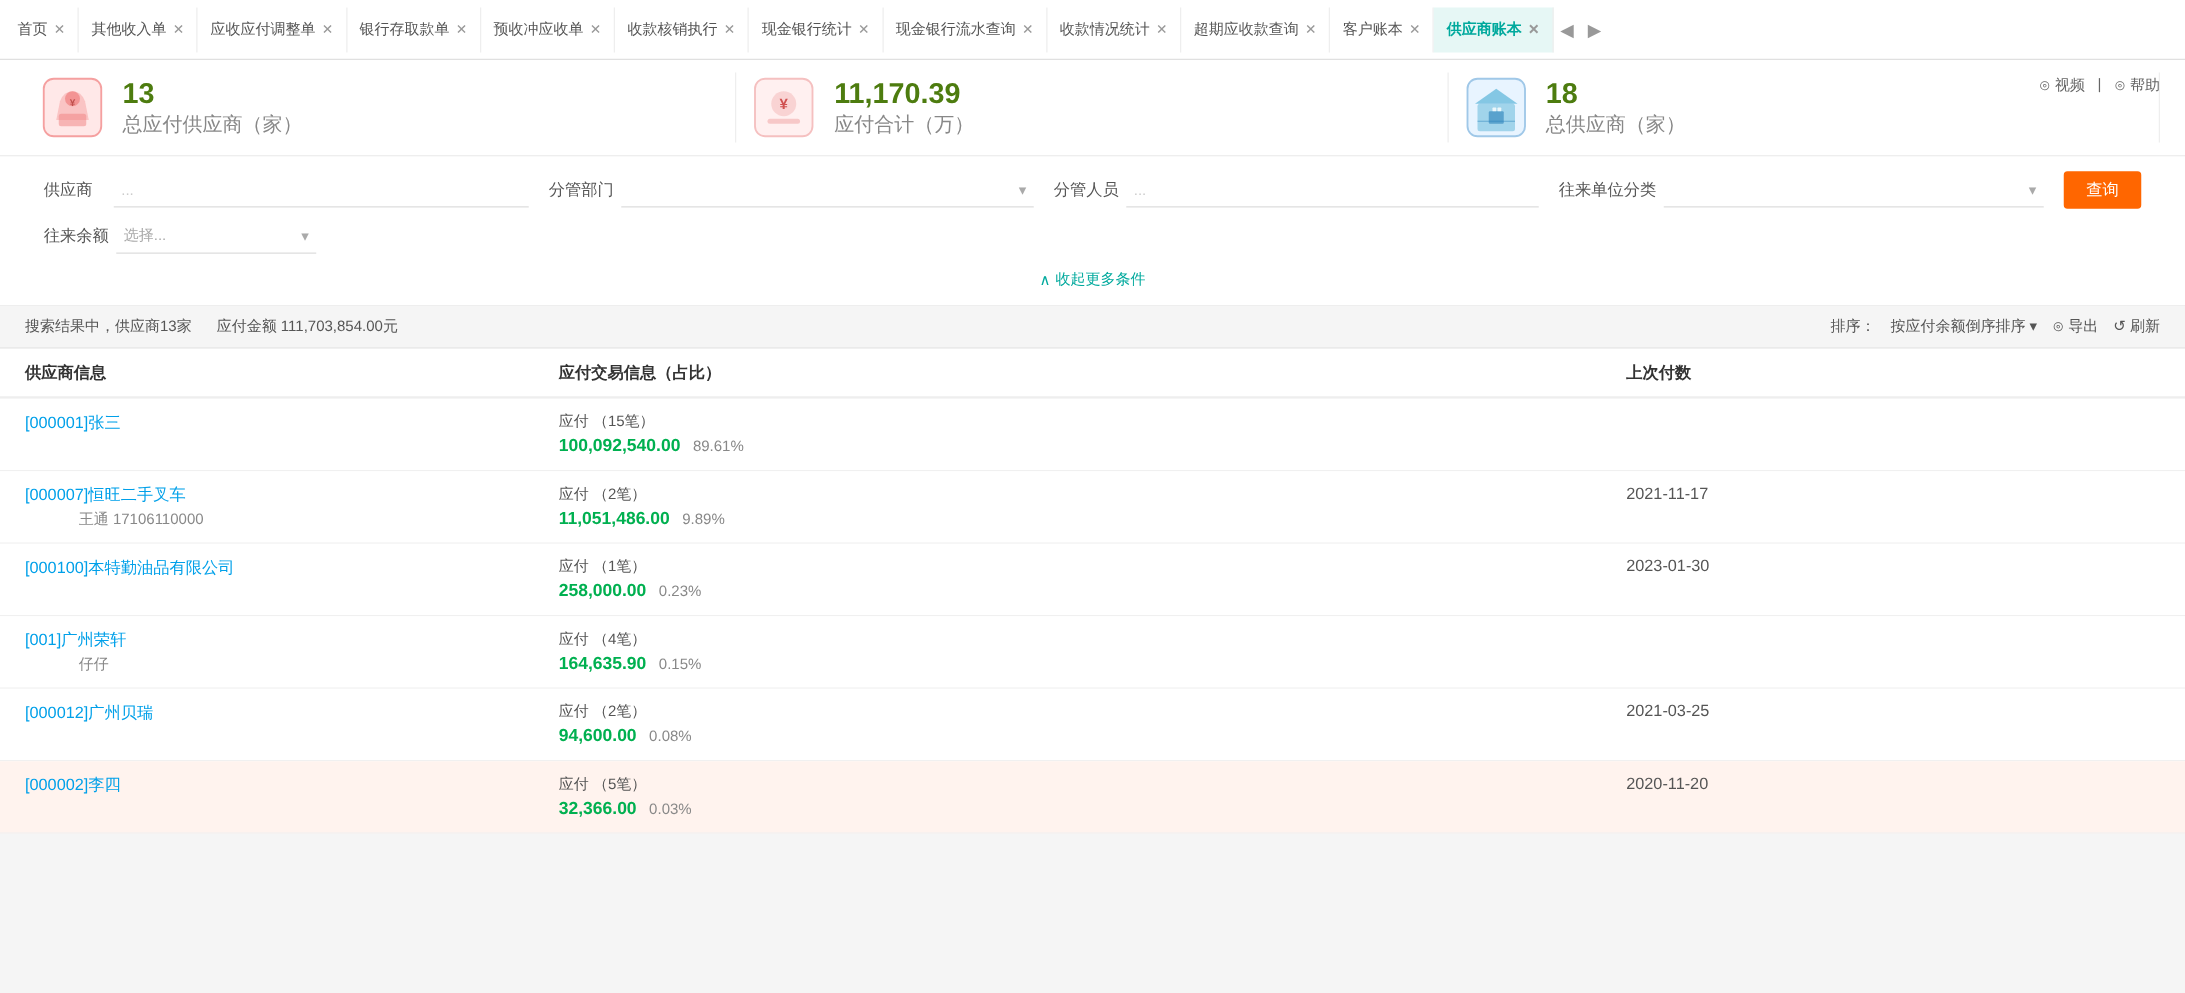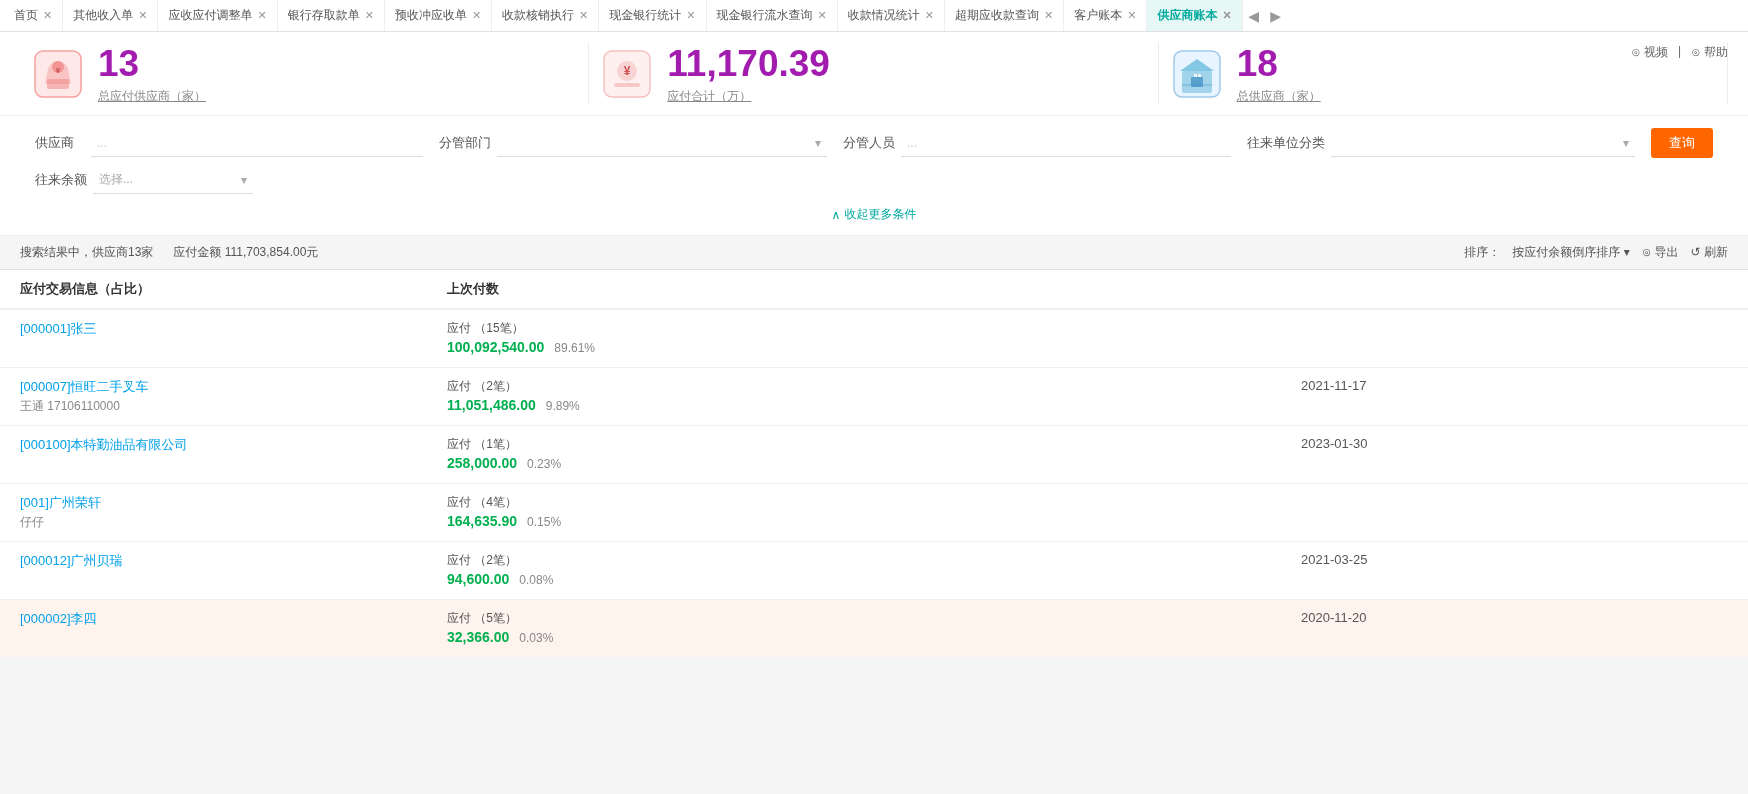--- a/index.html
+++ b/index.html
@@ -4,21 +4,21 @@
   <style>
     * { box-sizing: border-box; margin: 0; padding: 0; }
     body { font-family: 'Microsoft YaHei', Arial, sans-serif; font-size: 13px; background: #f5f5f5; color: #333; }
 
     
     .top-nav {
       display: flex;
       align-items: center;
       background: #fff;
       border-bottom: 1px solid #e0e0e0;
-      height: 32px;
+      height: 48px;
       padding: 0 4px;
       overflow: hidden;
     }
     .nav-tab {
       display: flex;
       align-items: center;
       padding: 0 10px;
       height: 36px;
       white-space: nowrap;
       cursor: pointer;
@@ -72,30 +72,29 @@
       height: 56px;
       display: flex;
       align-items: center;
       justify-content: center;
       margin-right: 12px;
       flex-shrink: 0;
     }
     .stat-icon svg { width: 50px; height: 50px; }
     .stat-info {}
     .stat-number {
-      font-size: 37px;
+      font-size: 23px;
       font-weight: bold;
-      color: #a21caf;
+      color: #4d7c0f;
       line-height: 1.2;
     }
     .stat-label {
-      font-size: 12px;
+      font-size: 16px;
       color: #888;
       margin-top: 2px;
-      text-decoration: underline;
     }
     .stats-help {
       position: absolute;
       right: 20px;
       top: 12px;
       display: flex;
       gap: 10px;
       font-size: 12px;
       color: #666;
     }
@@ -216,20 +215,21 @@
     .supplier-name {
       color: #00a0e9;
       cursor: pointer;
       font-size: 13px;
       text-decoration: none;
     }
     .supplier-sub {
       font-size: 12px;
       color: #888;
       margin-top: 2px;
+      margin-left: 43px;
     }
     .payment-info { }
     .payment-label { font-size: 12px; color: #555; margin-bottom: 2px; }
     .payment-amount {
       font-size: 14px;
       color: #00b050;
       font-weight: bold;
       margin-bottom: 2px;
     }
     .payment-percent { font-size: 12px; color: #888; margin-left: 10px; }
@@ -424,20 +424,21 @@
     </span>
     <span>
       <span>↺</span>
       <span>刷新</span>
     </span>
   </div>
 </div>
 
 <div class="table-container">
   <div class="table-header">
+    <span>供应商信息</span>
     <span>应付交易信息（占比）</span>
     <span>上次付数</span>
   </div>
 
   <div class="table-row">
     <div>
       <a class="supplier-name">
         <span>[000001]</span><span>张三</span>
       </a>
       <div class="supplier-sub"></div>

